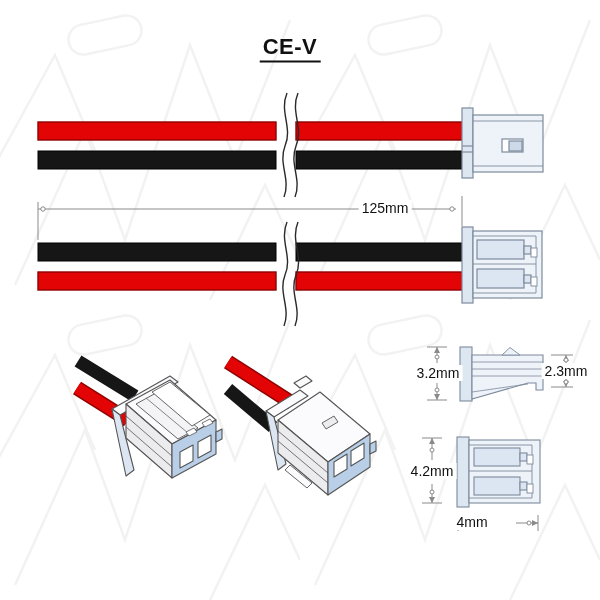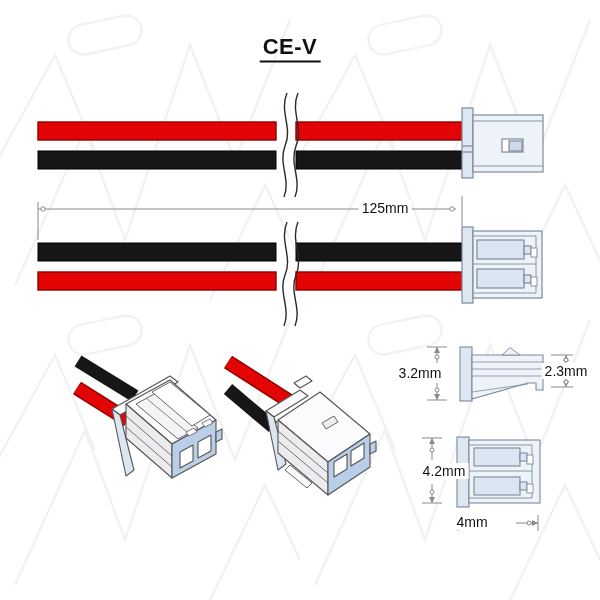--- a/index.html
+++ b/index.html
@@ -225,17 +225,17 @@
         <polygon points="464,520 464,526 458,523" fill="#8a8a8a" stroke="none"></polygon>
         <polygon points="532,520 532,526 538,523" fill="#8a8a8a" stroke="none"></polygon>
         <circle cx="467" cy="523" r="2" fill="#ffffff"></circle>
         <circle cx="529" cy="523" r="2" fill="#ffffff"></circle>
       </g>
     </g>
   </svg>
 
   <div class="title">CE-V</div>
   <div class="dim-label" style="left:385px;top:208px">125mm</div>
-  <div class="dim-label" style="left:420px;top:373px">3.2mm</div>
+  <div class="dim-label" style="left:438px;top:373px">3.2mm</div>
   <div class="dim-label" style="left:566px;top:371px">2.3mm</div>
-  <div class="dim-label" style="left:444px;top:471px">4.2mm</div>
+  <div class="dim-label" style="left:432px;top:471px">4.2mm</div>
   <div class="dim-label" style="left:472px;top:522px">4mm</div>
 </div>
 
 </body></html>

